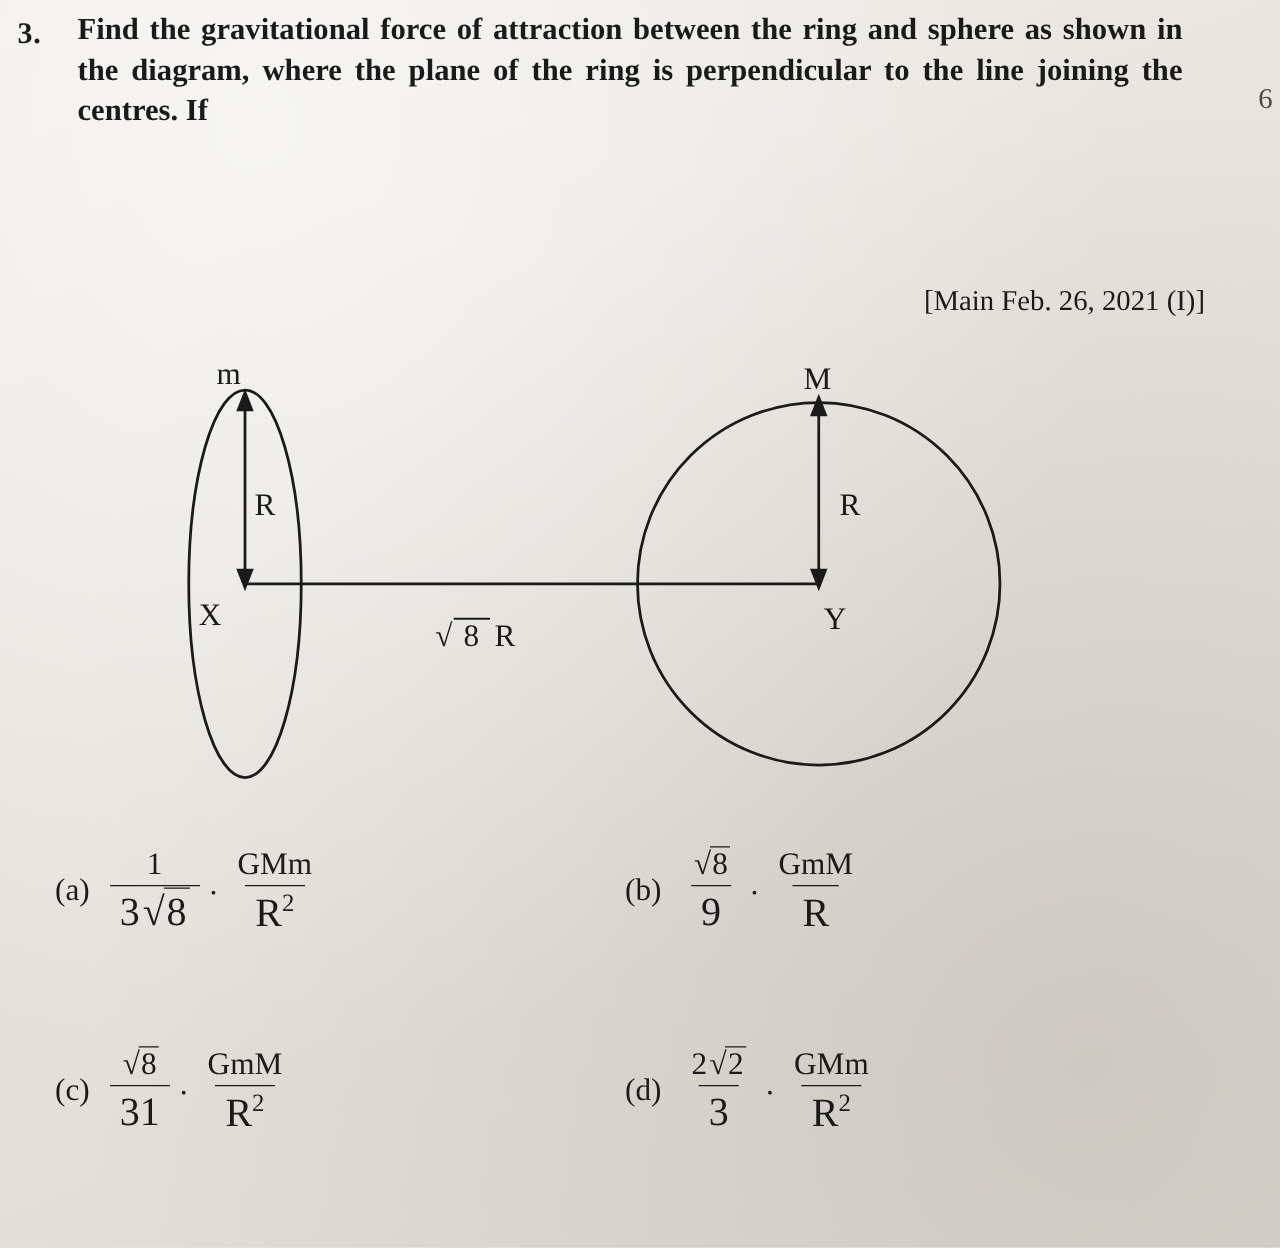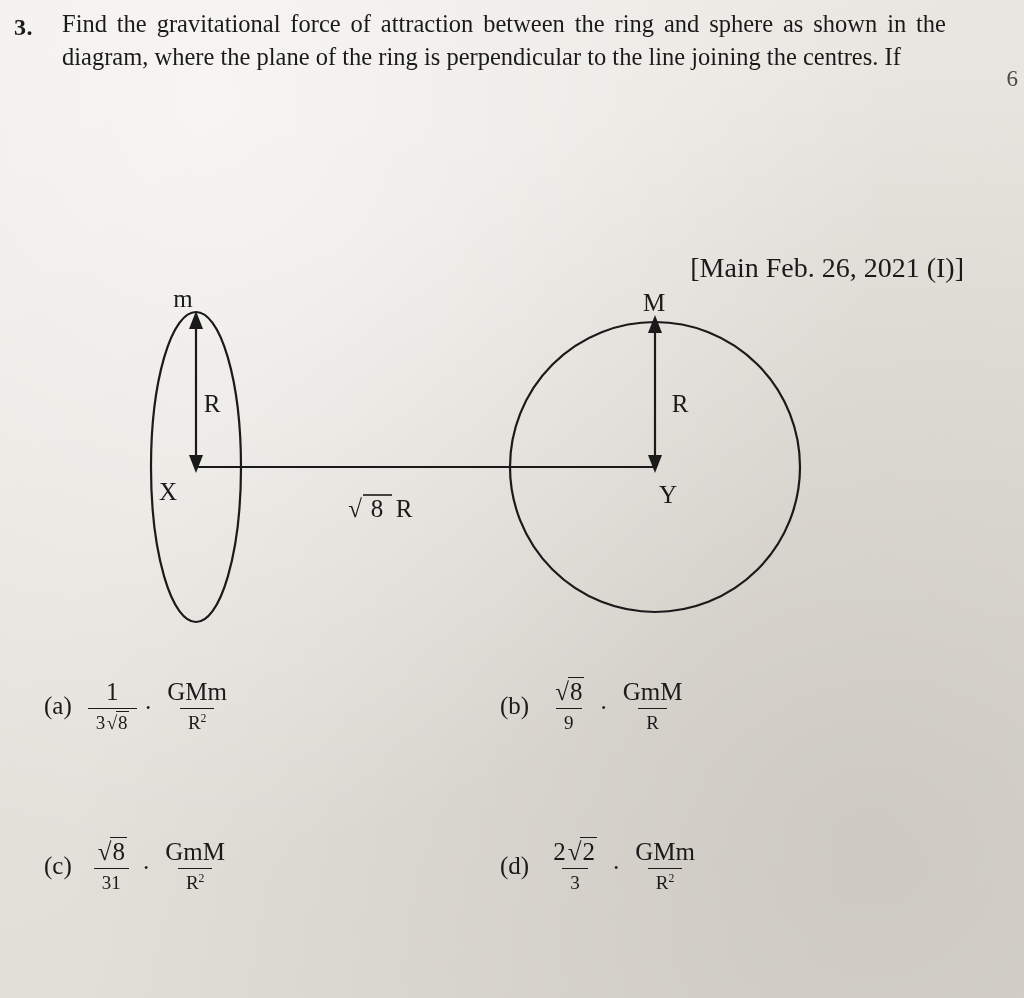--- a/index.html
+++ b/index.html
@@ -45,29 +45,30 @@
     left: 62px;
     top: 8px;
     width: 900px;
     font-size: 24.5px;
     line-height: 1.33;
     text-align: justify;
     text-justify: inter-word;
   }
   .qbody p {
     margin: 0 16px 4px 0;
+    font-weight: bold;
   }
   .para2 {
     margin-top: 12px !important;
   }
   .src {
     position: absolute;
     right: 60px;
-    top: 252px;
-    font-size: 28px;
+    top: 228px;
+    font-size: 23px;
     white-space: nowrap;
   }
   .edge-mark {
     position: absolute;
     right: 6px;
     top: 66px;
     font-size: 23px;
     color: #4a4a4a;
   }
 
@@ -135,21 +136,21 @@
     line-height: 1.12;
     margin: 0 2px;
   }
   .frac .num {
     padding: 0 8px 2px 8px;
     font-size: 25px;
   }
   .frac .den {
     padding: 3px 8px 0 8px;
     border-top: 1.7px solid #1a1a1a;
-    font-size: 19px;
+    font-size: 32px;
   }
   .dotsep {
     margin: 0 5px;
     font-size: 25px;
     align-self: center;
     position: relative;
     top: 2px;
   }
   sup.exp {
     font-size: 0.62em;

